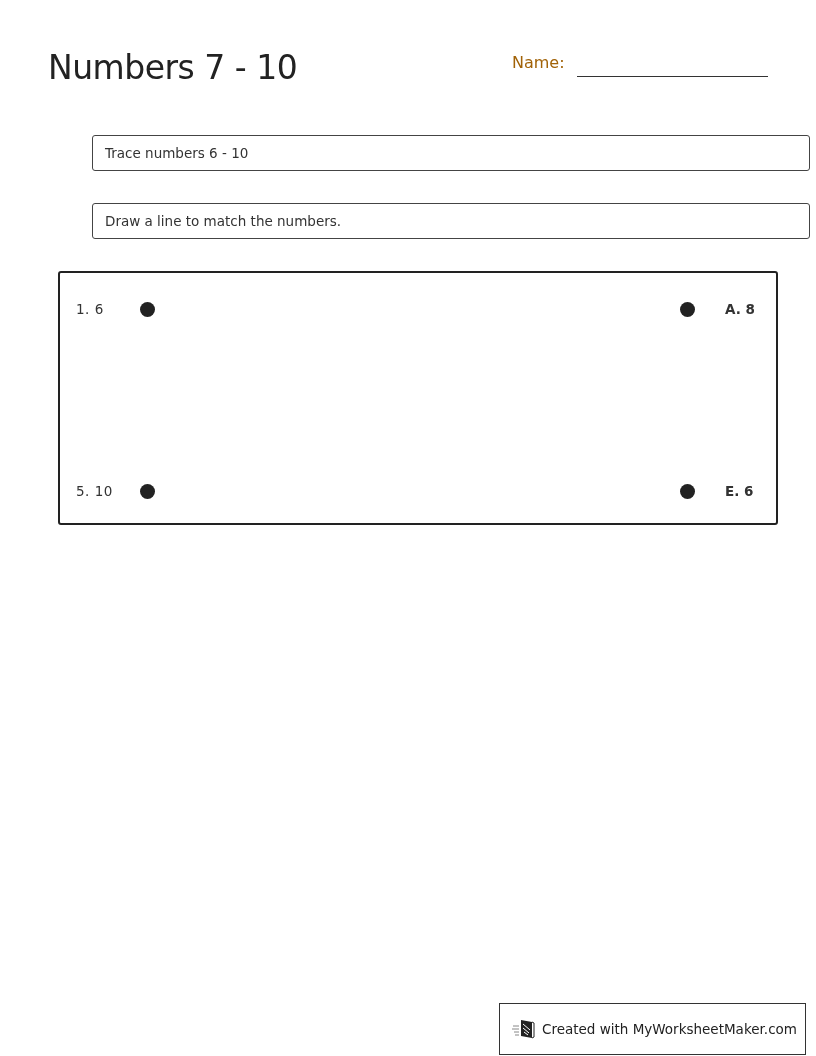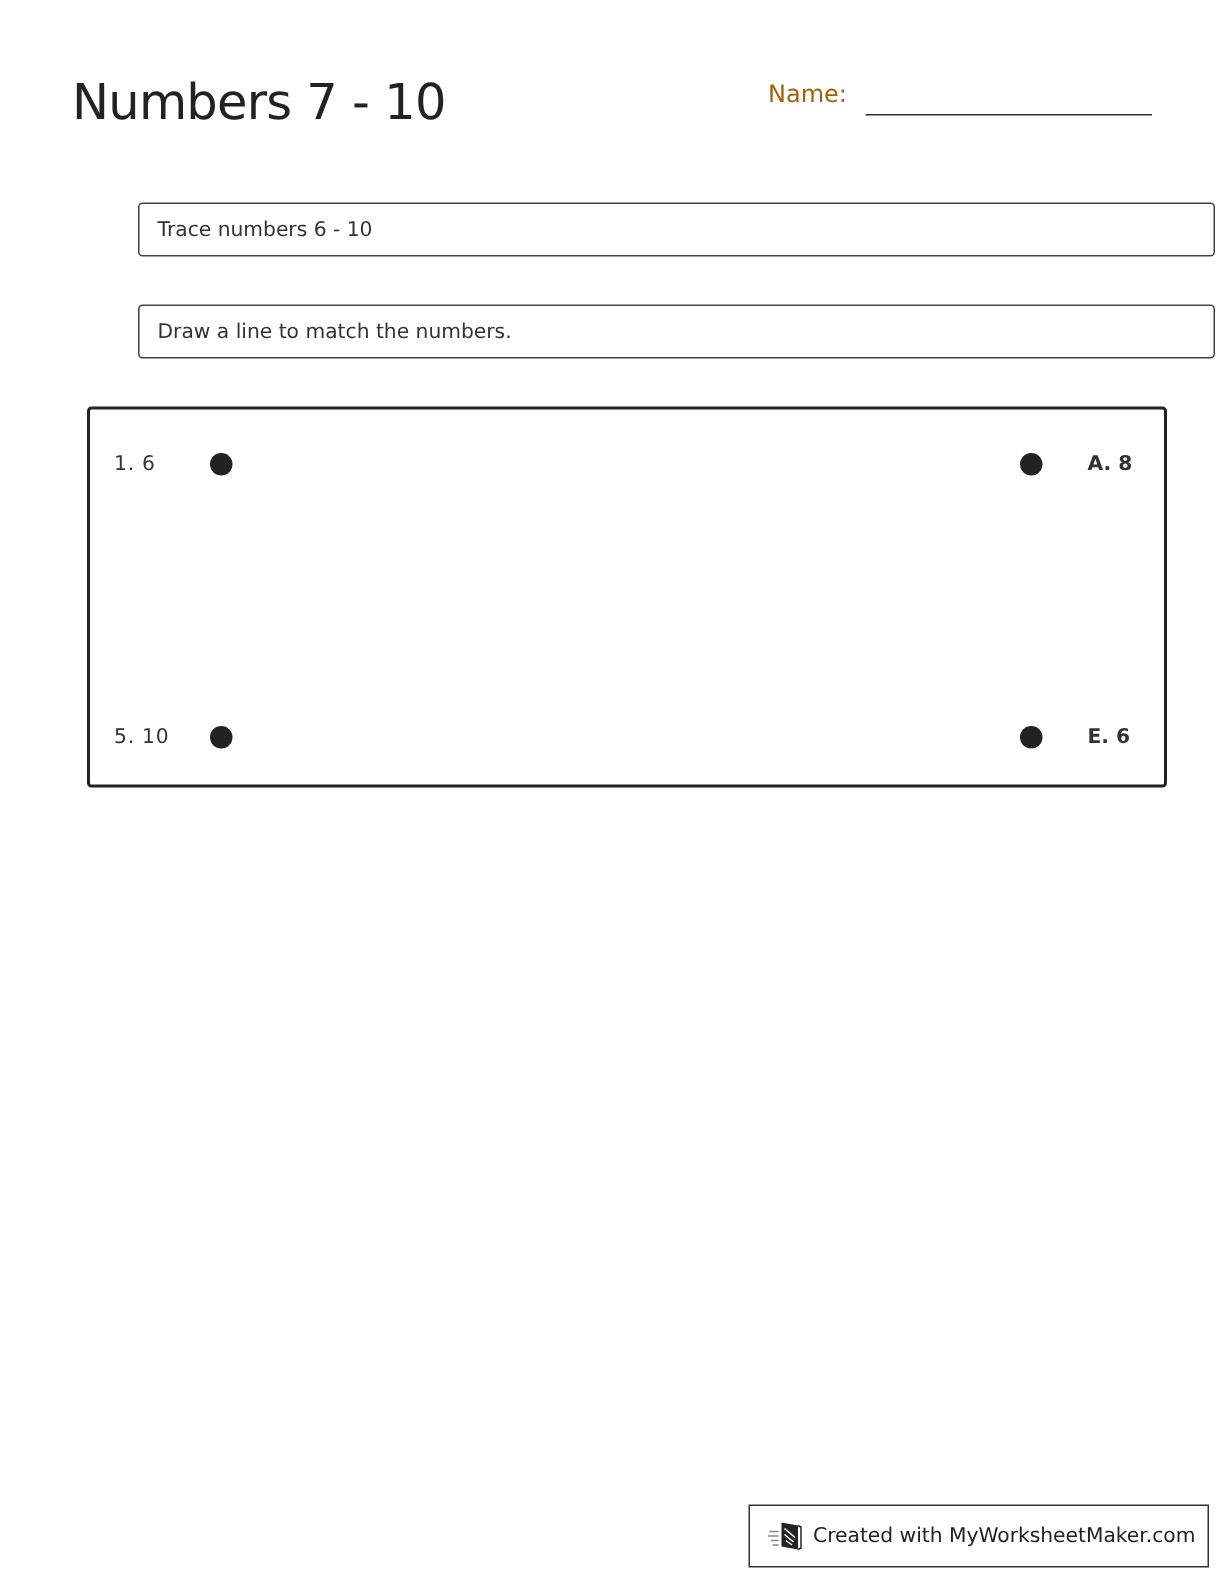--- a/index.html
+++ b/index.html
@@ -107,21 +107,21 @@
       font-size: 13.5px;
       color: #333333;
       line-height: 20px;
       font-weight: bold;
     }
     .footer {
       position: absolute;
       left: 499px;
       top: 1003px;
       width: 307px;
-      height: 42px;
+      height: 52px;
       border: 1.3px solid #333333;
       box-sizing: border-box;
       display: flex;
       align-items: center;
       padding-left: 12px;
     }
     .footer-icon {
       width: 24px;
       height: 22px;
       margin-right: 6px;

